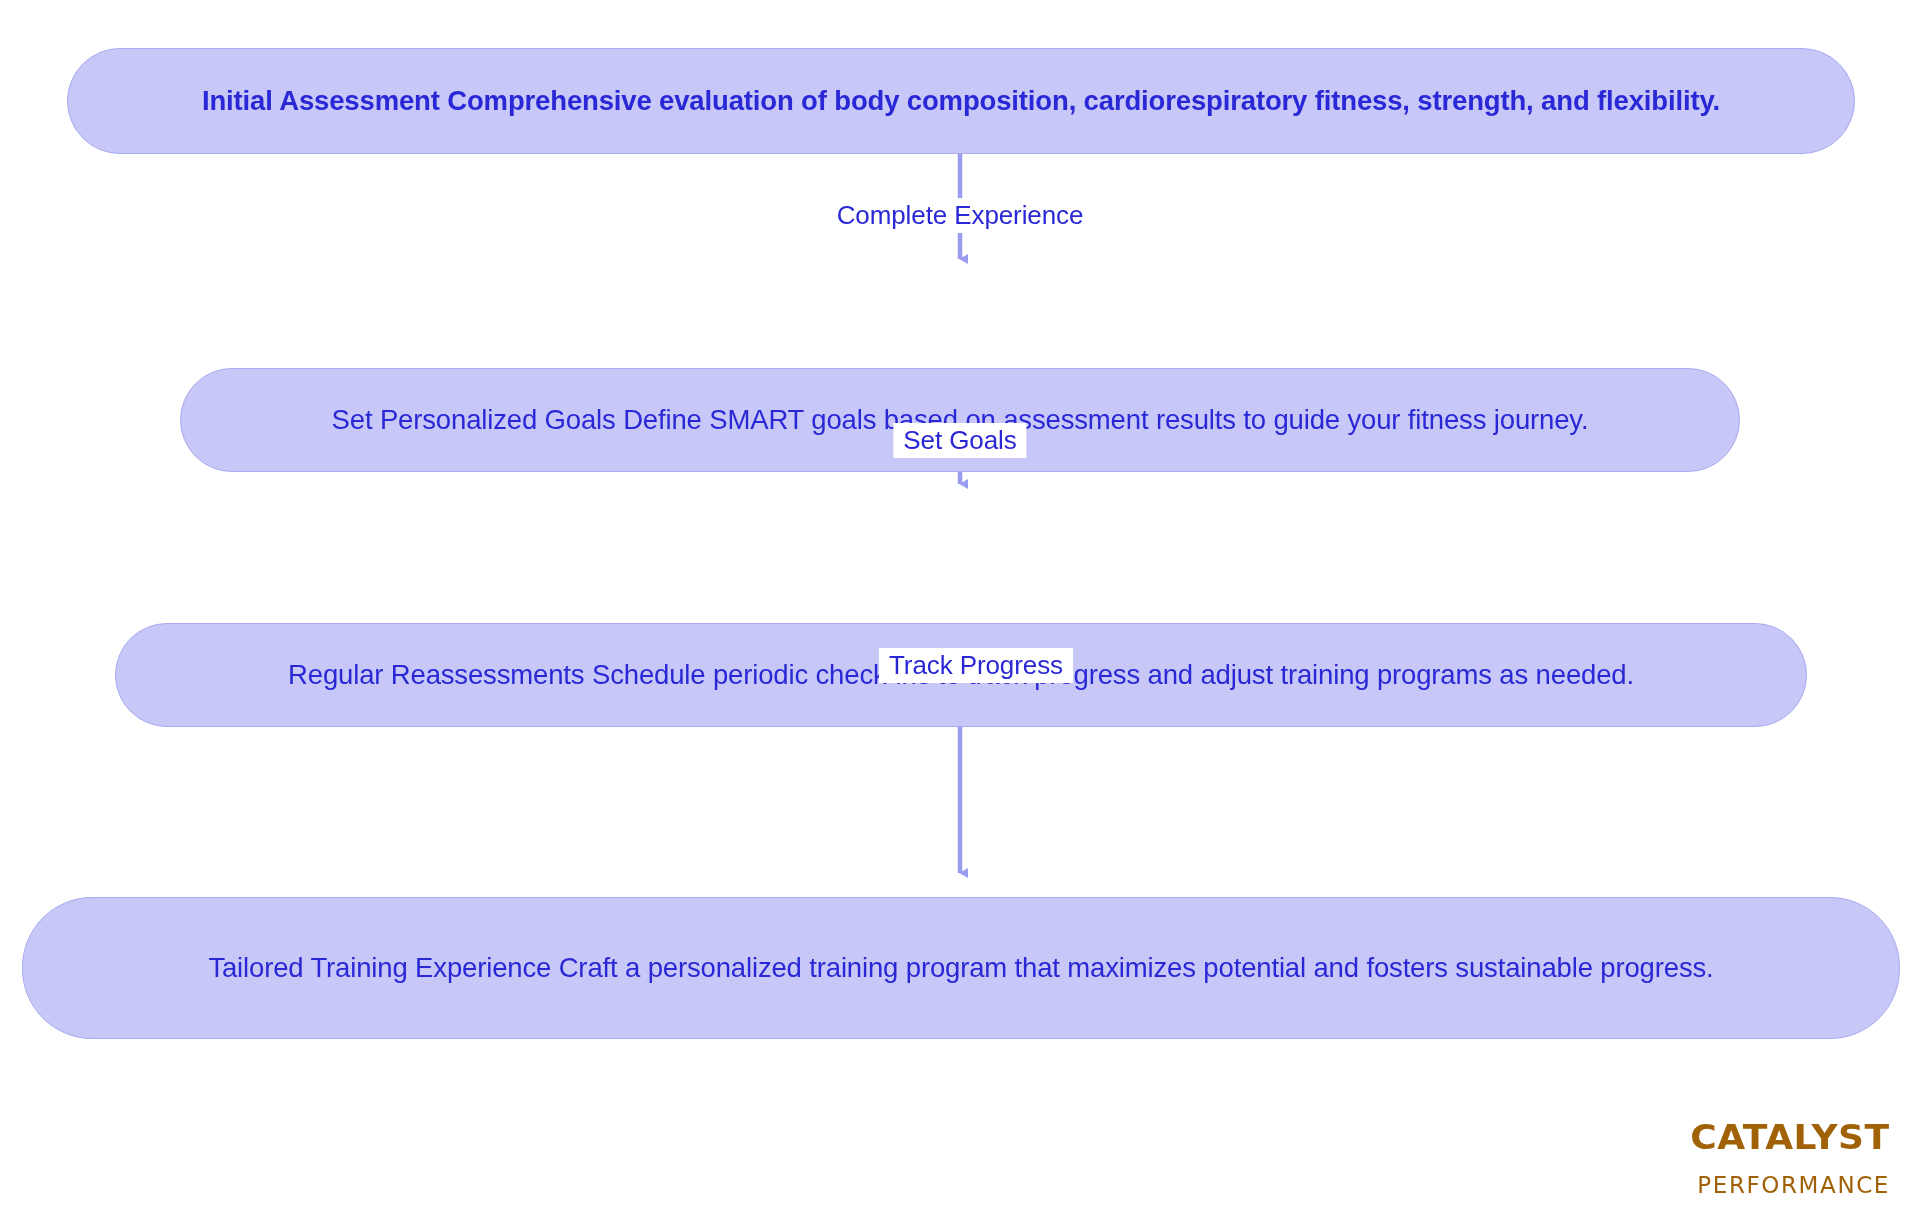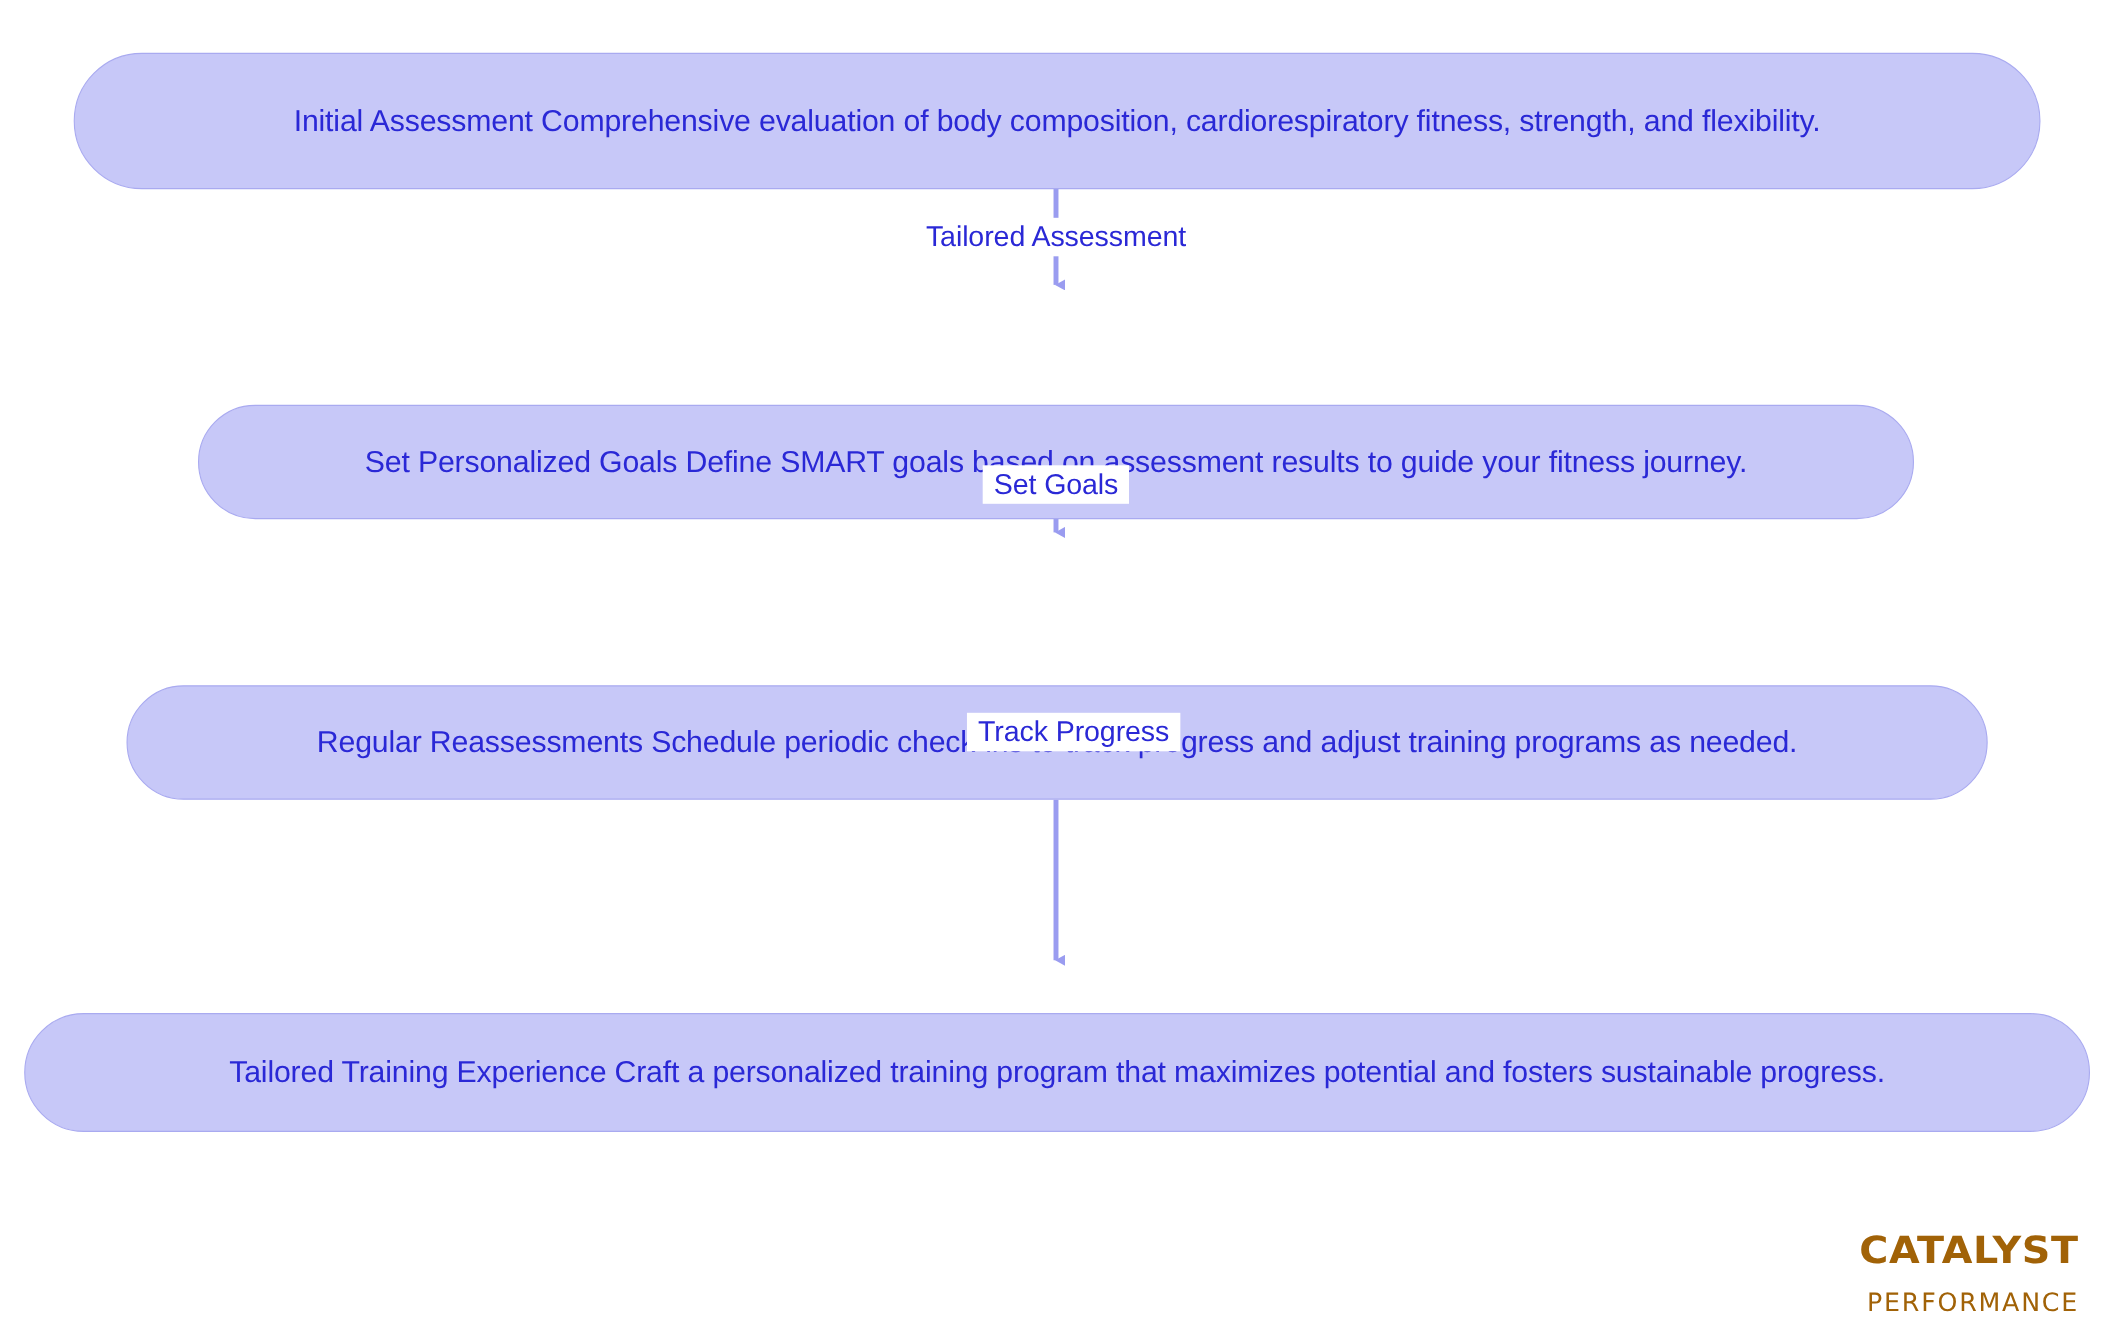--- a/index.html
+++ b/index.html
@@ -37,24 +37,24 @@
     color: #2a28d6;
     font-size: 27.5px;
     font-weight: 400;
     letter-spacing: -0.15px;
     line-height: 1.25;
     text-align: center;
     white-space: nowrap;
   }
 
   
-  #node-0 { left: 67px;  top: 48px;   width: 1788px; height: 124px; }
+  #node-0 { left: 67px;  top: 48px;   width: 1788px; height: 106px; font-weight: bold; }
   #node-1 { left: 180px; top: 337px;  width: 1560px; height: 104px; margin-top: 31px; }
   #node-2 { left: 115px; top: 623px;  width: 1692px; height: 104px; }
-  #node-3 { left: 22px;  top: 897px;  width: 1878px; height: 108px; margin-top: 24px; }
+  #node-3 { left: 22px;  top: 897px;  width: 1878px; height: 142px; }
 
   .edge-label {
     position: absolute;
     color: #2a28d6;
     font-size: 26px;
     font-weight: 400;
     letter-spacing: -0.1px;
     white-space: nowrap;
     background: #ffffff;
     padding: 2px 10px;
@@ -112,21 +112,21 @@
   </svg>
 
   <div class="node" id="node-0">Initial Assessment Comprehensive evaluation of body composition, cardiorespiratory fitness, strength, and flexibility.</div>
 
   <div class="node" id="node-1">Set Personalized Goals Define SMART goals based on assessment results to guide your fitness journey.</div>
 
   <div class="node" id="node-2">Regular Reassessments Schedule periodic check-ins to track progress and adjust training programs as needed.</div>
 
   <div class="node" id="node-3">Tailored Training Experience Craft a personalized training program that maximizes potential and fosters sustainable progress.</div>
 
-  <div class="edge-label" id="edge-label-0">Tailored Assessment</div>
+  <div class="edge-label" id="edge-label-0">Complete Experience</div>
 
   <div class="edge-label" id="edge-label-1">Set Goals</div>
 
   <div class="edge-label" id="edge-label-2">Track Progress</div>
 
   <div class="brand">
     <div class="brand-main">CATALYST</div>
     <div class="brand-sub">PERFORMANCE</div>
   </div>
 

